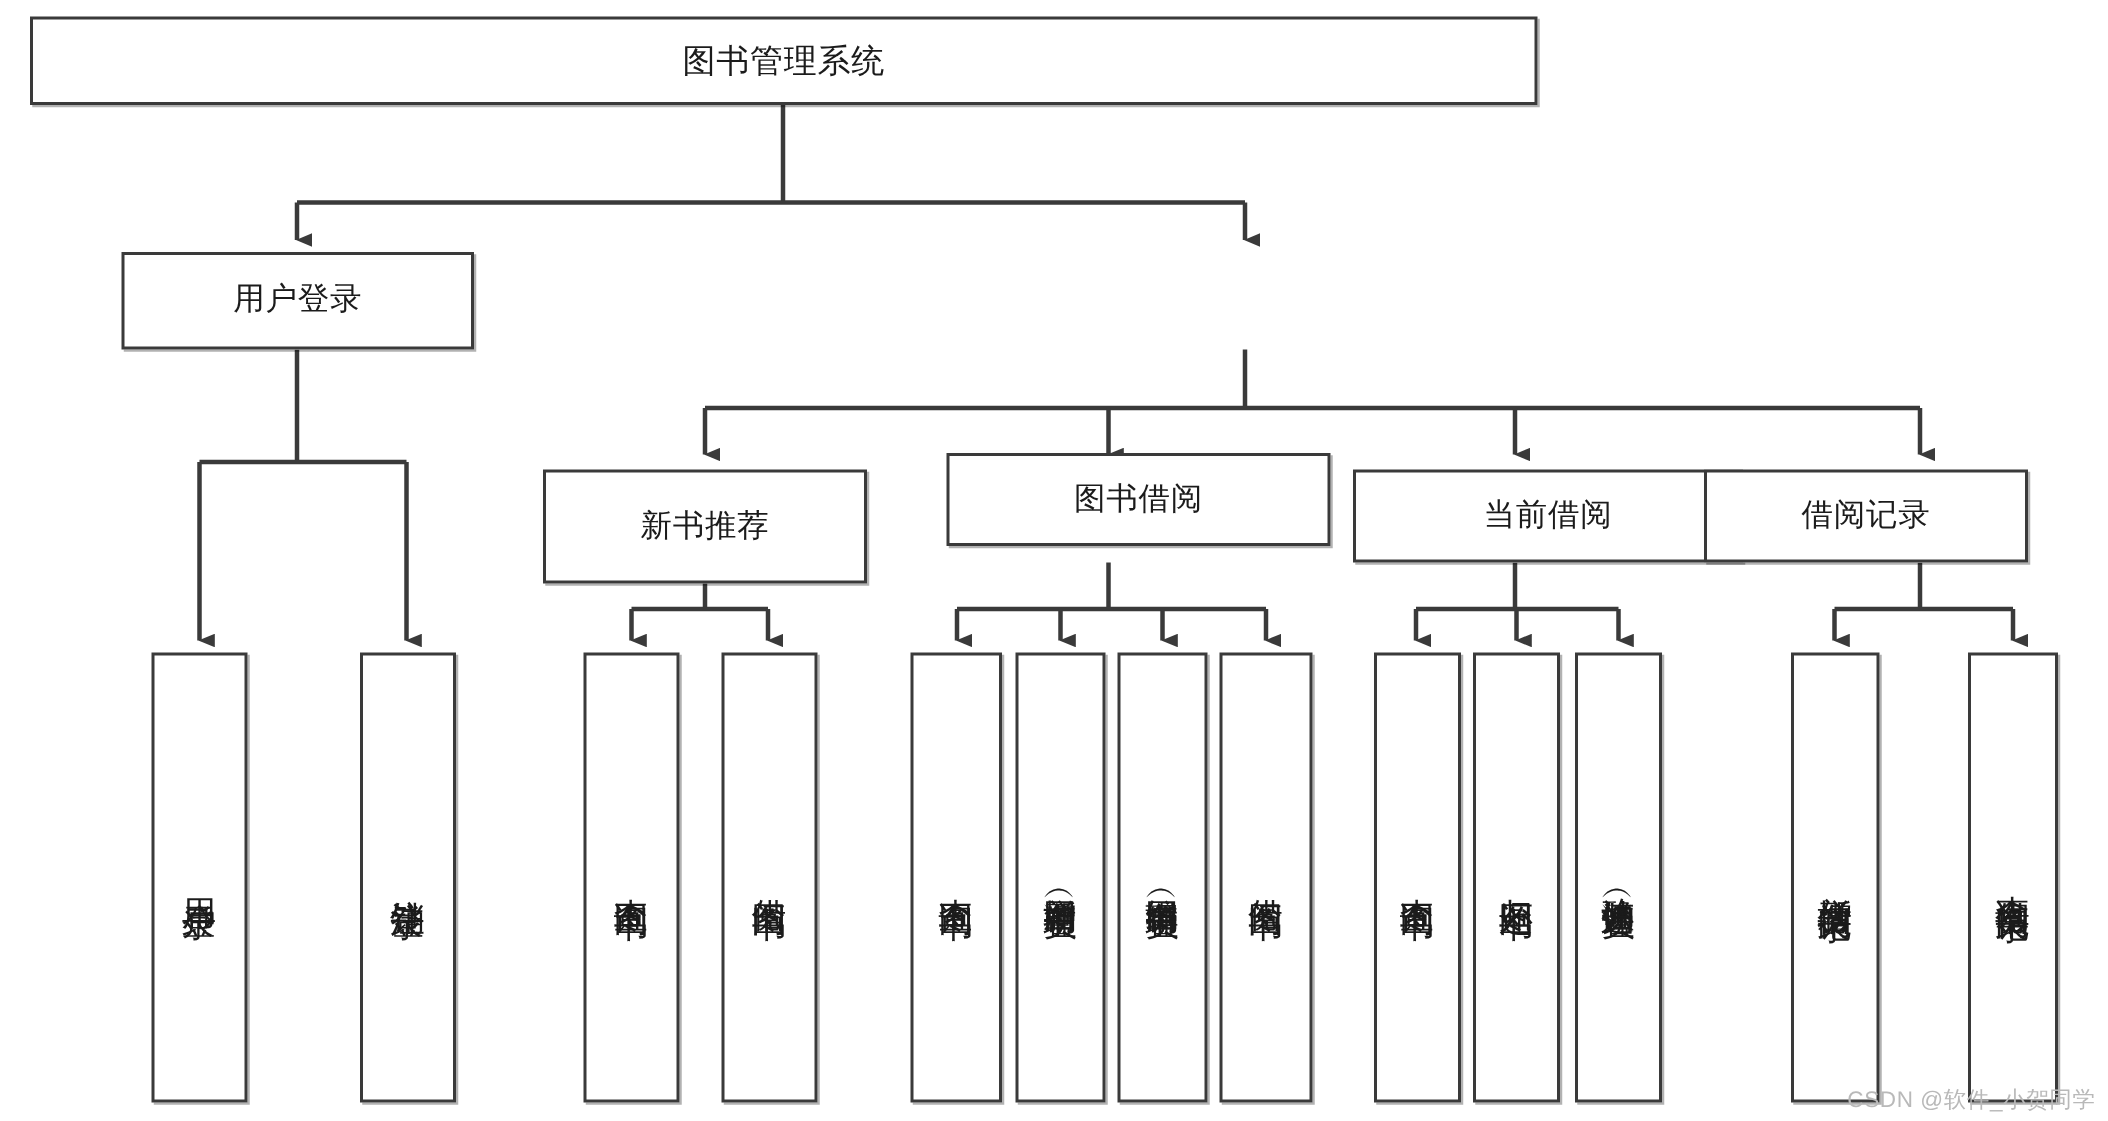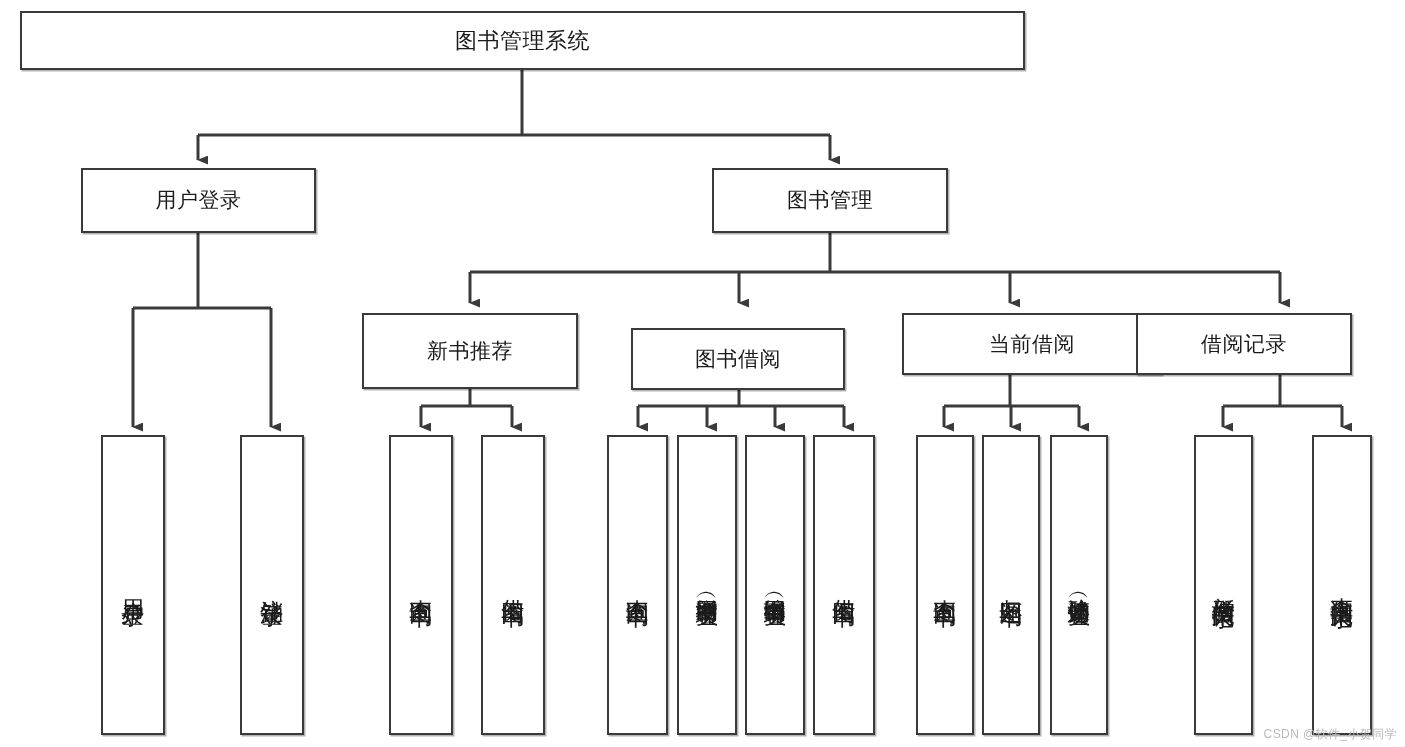--- a/index.html
+++ b/index.html
@@ -64,21 +64,21 @@
     max-height: 100%;
   }
   .node.vert.tall .lbl {
     font-size: 22px;
     letter-spacing: 1px;
   }
   #watermark {
     position: absolute;
     right: 8px;
     bottom: 4px;
-    font-size: 12px;
+    font-size: 15px;
     color: #b9b9b9;
     letter-spacing: 0.4px;
     white-space: nowrap;
     pointer-events: none;
   }
 </style>
 </head>
 <body>
 
 <div id="stage">
@@ -133,28 +133,25 @@
     </g>
   </svg>
 
   <div class="node horiz root" style="left:20px; top:11px; width:1005px; height:59px;">
     <span class="lbl">图书管理系统</span>
   </div>
 
   <div class="node horiz" style="left:81px; top:168px; width:235px; height:65px;">
     <span class="lbl">用户登录</span>
   </div>
-  <div class="node horiz" style="left:712px; top:168px; width:236px; height:65px;">
-    <span class="lbl">图书管理</span>
-  </div>
 
   <div class="node horiz" style="left:362px; top:313px; width:216px; height:76px;">
     <span class="lbl">新书推荐</span>
   </div>
-  <div class="node horiz" style="left:631px; top:328px; width:214px; height:62px;">
+  <div class="node horiz" style="left:631px; top:302px; width:256px; height:62px;">
     <span class="lbl">图书借阅</span>
   </div>
   <div class="node horiz" style="left:902px; top:313px; width:260px; height:62px;">
     <span class="lbl">当前借阅</span>
   </div>
   <div class="node horiz" style="left:1136px; top:313px; width:216px; height:62px;">
     <span class="lbl">借阅记录</span>
   </div>
 
   <div class="node vert" style="left:101px; top:435px; width:64px; height:300px;">

